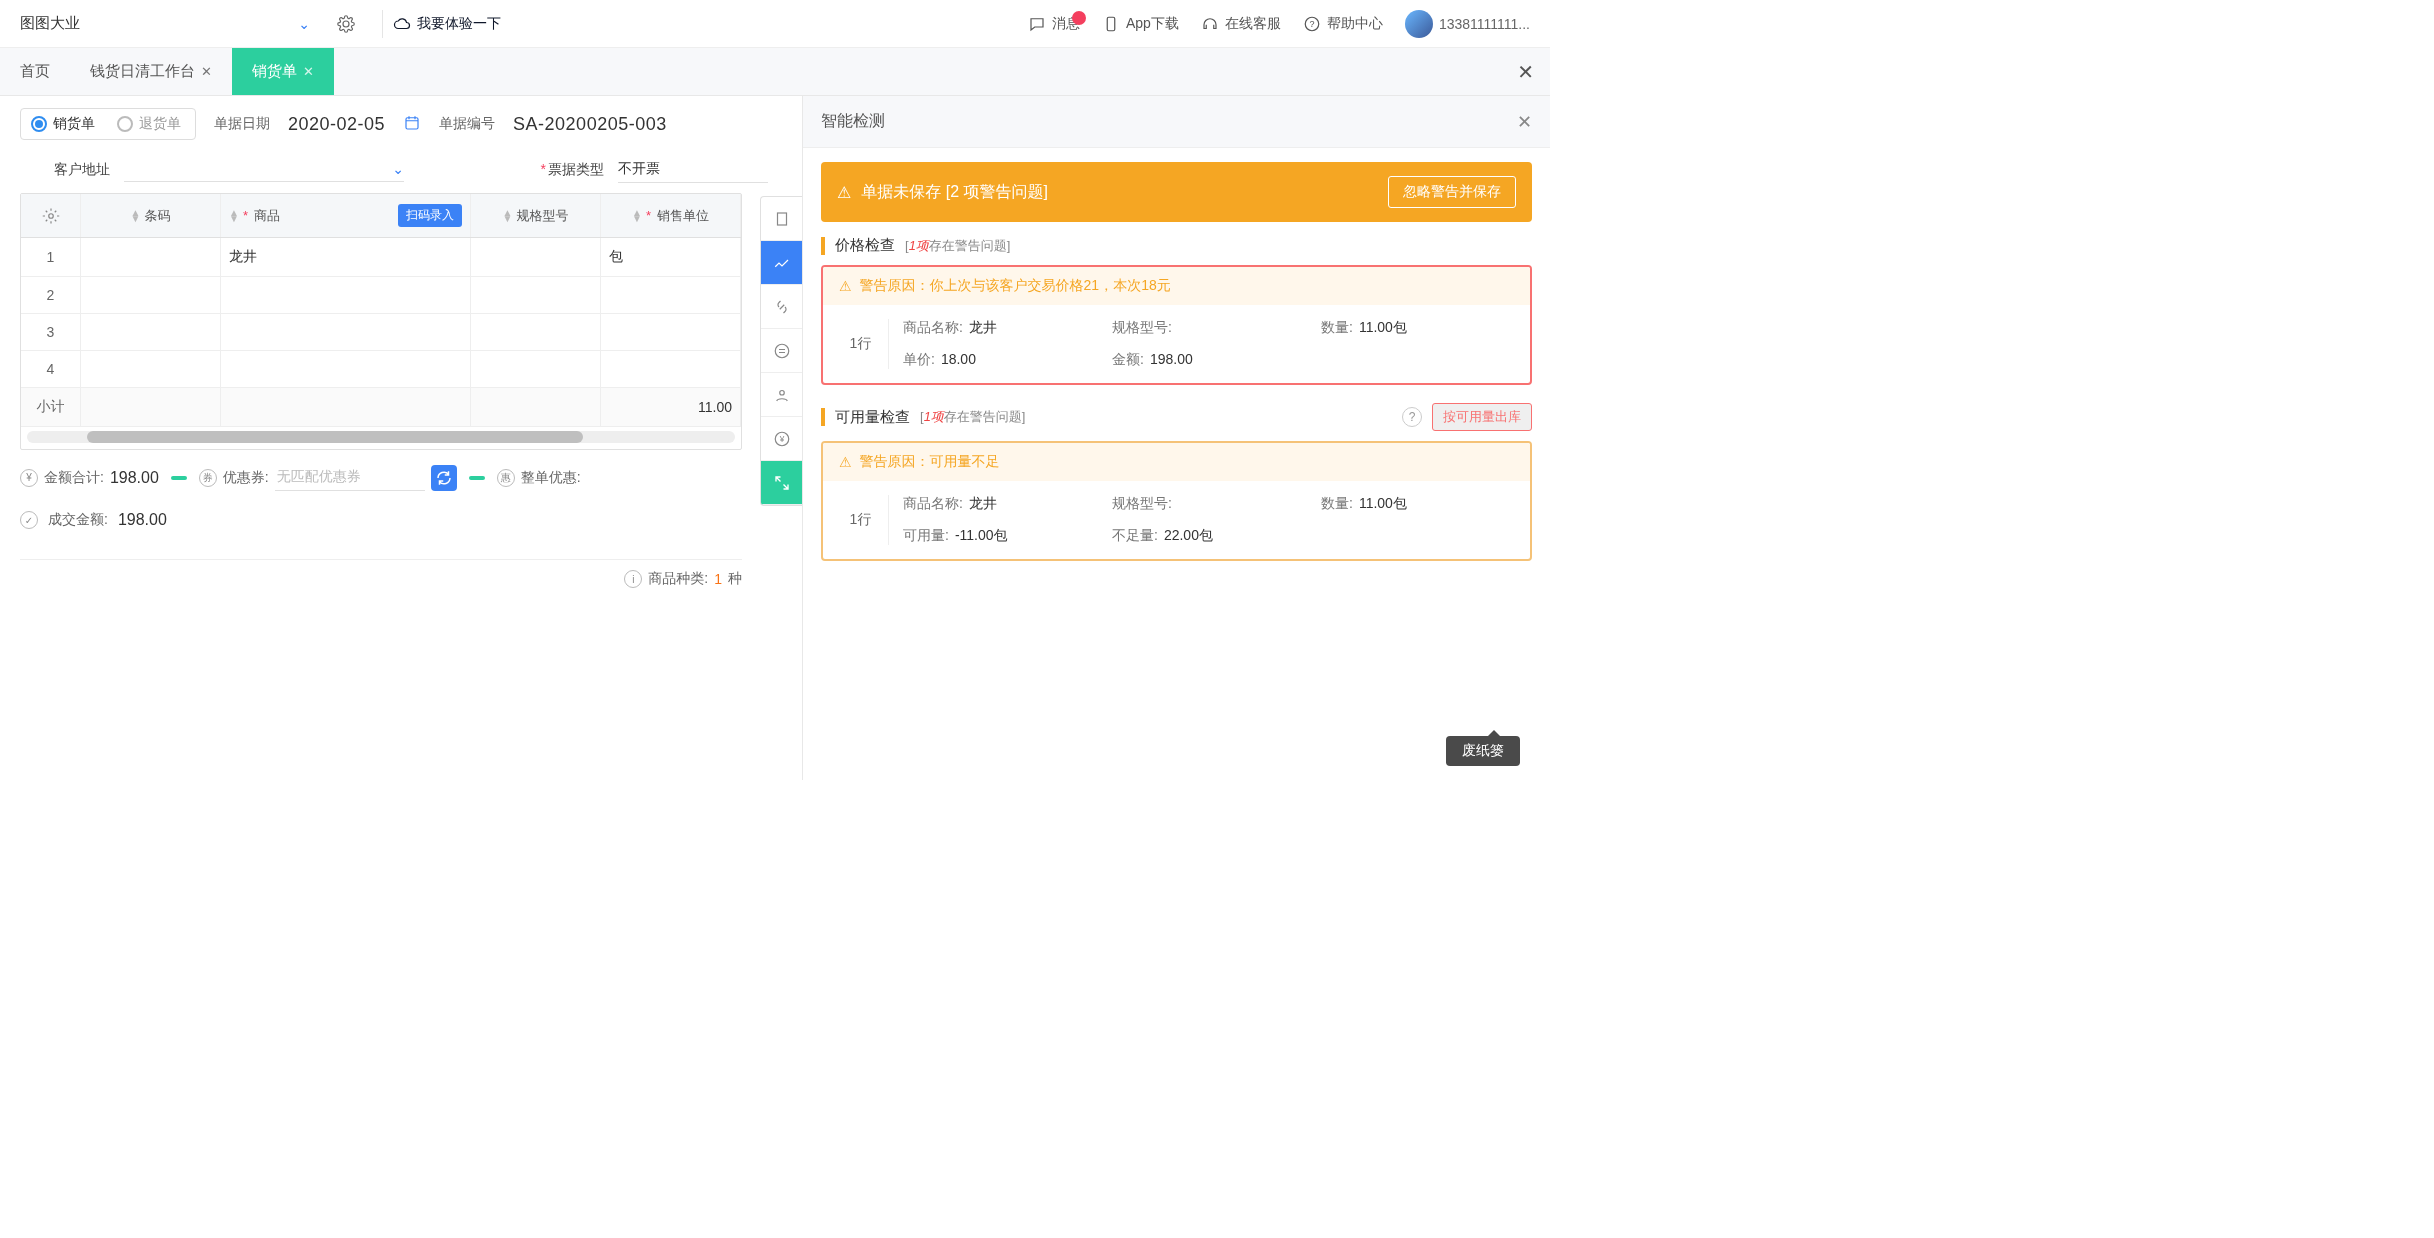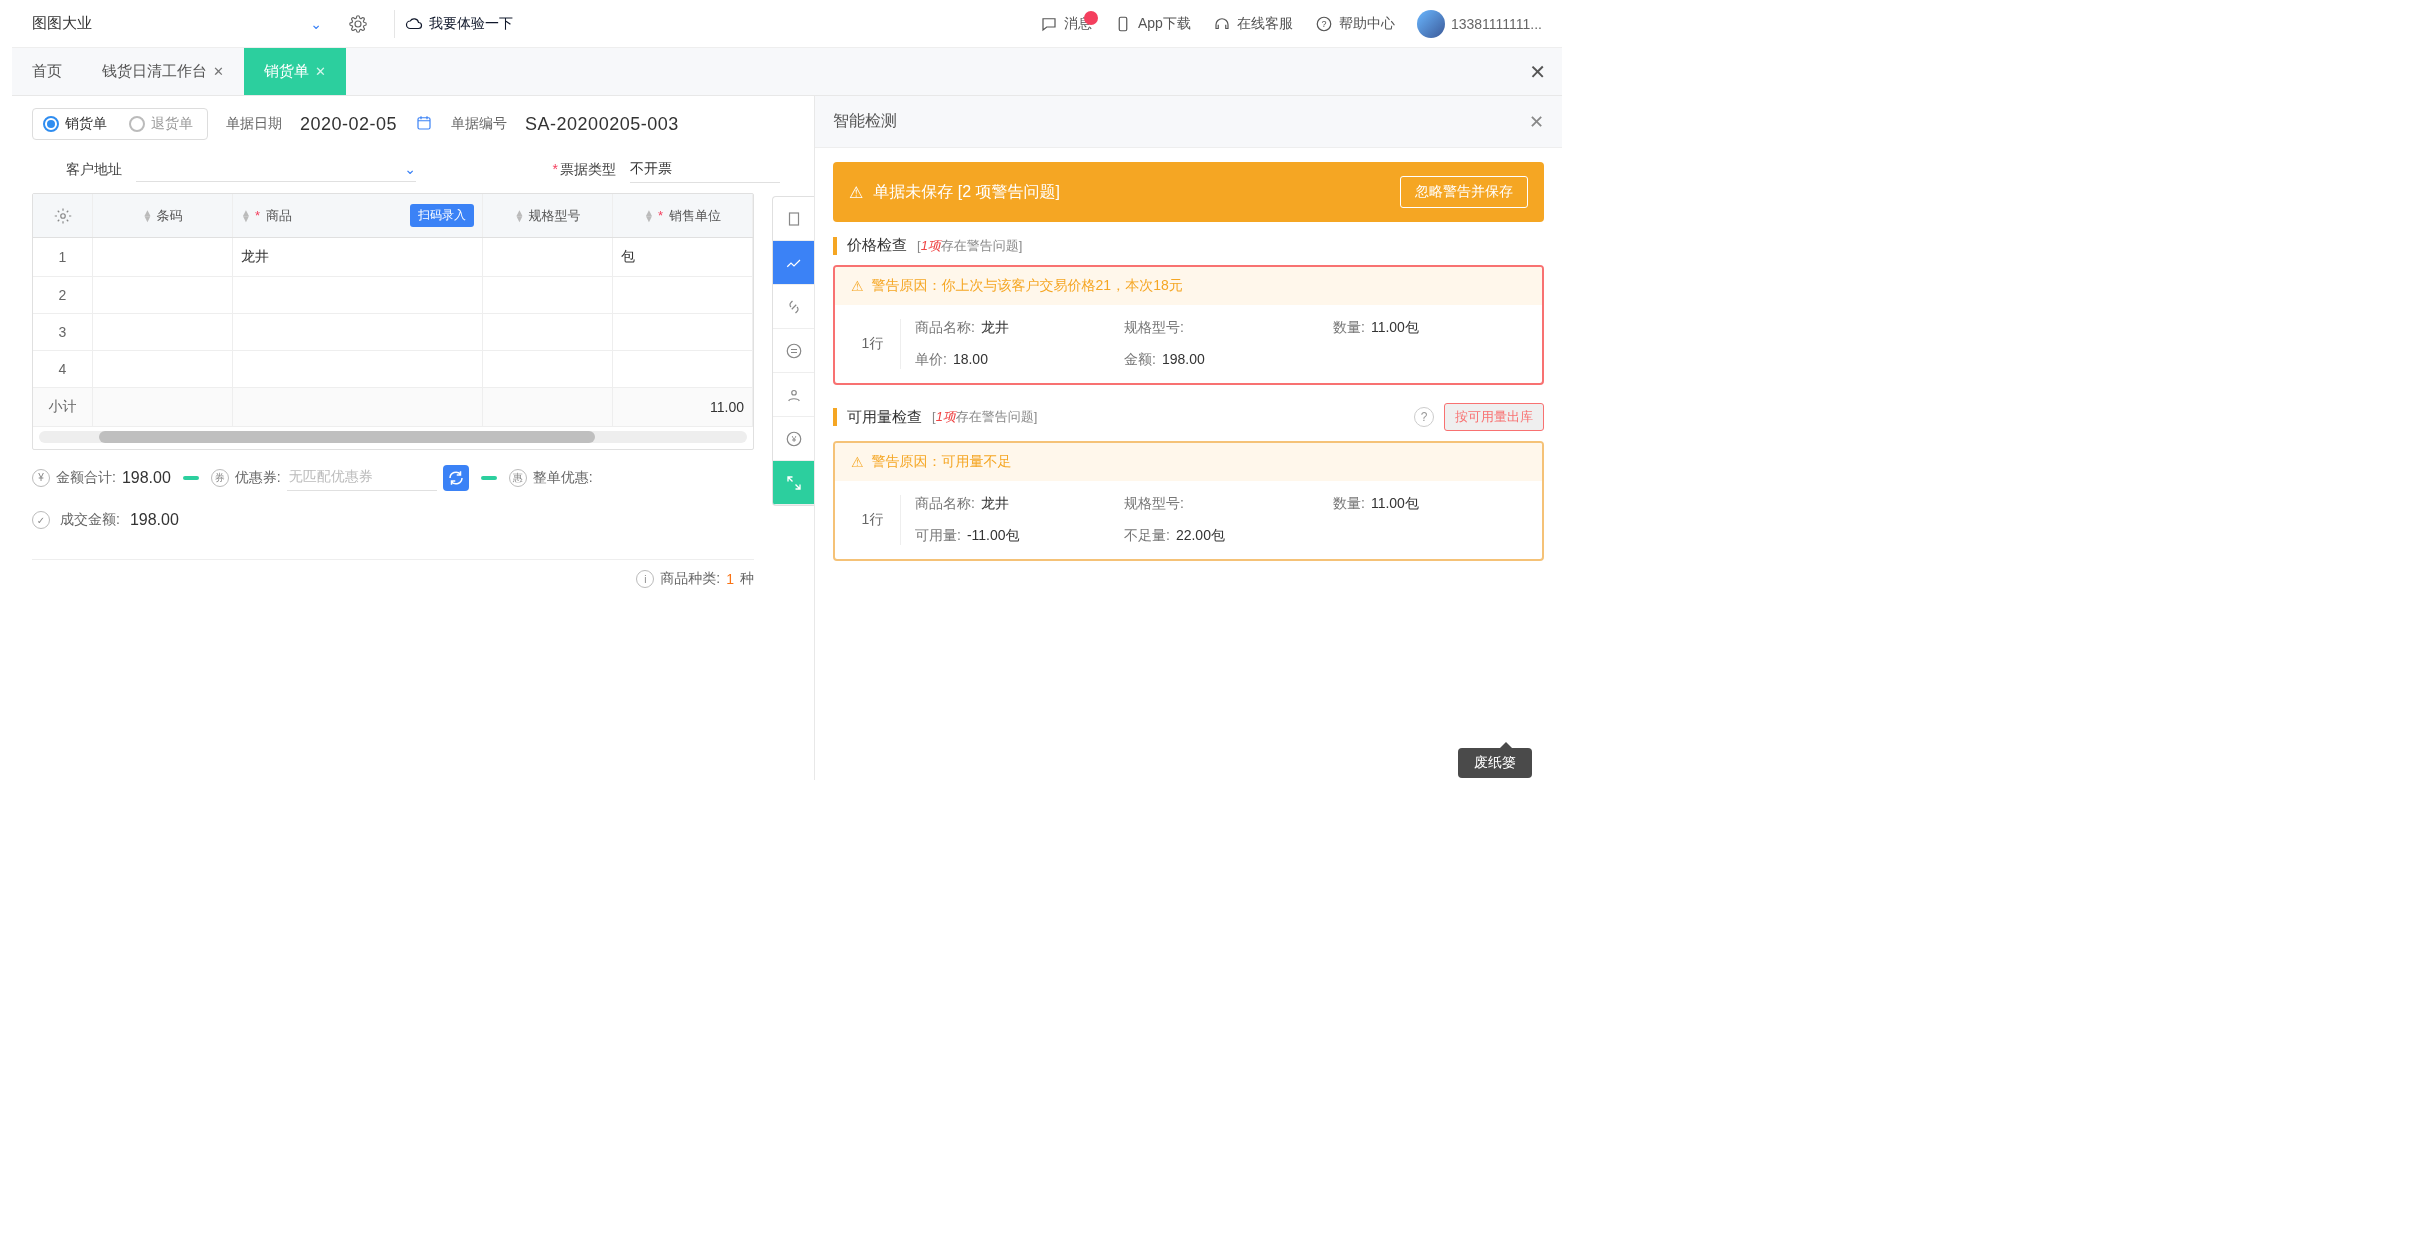--- a/index.html
+++ b/index.html
@@ -1,17 +1,17 @@
 <!DOCTYPE html>
 <html><head>
 <meta charset="utf-8">
 <style>
 * { margin: 0; padding: 0; box-sizing: border-box; }
 body { font-family: "Microsoft YaHei", "PingFang SC", sans-serif; font-size: 14px; color: #333; background: #fff; }
-.app { width: 1550px; height: 780px; background: #fff; display: flex; flex-direction: column; position: relative; margin-left: 12px; }
+.app { width: 1550px; height: 780px; background: #fff; display: flex; flex-direction: column; position: relative; }
 
 
 .topbar { height: 48px; display: flex; align-items: center; padding: 0 20px; border-bottom: 1px solid #eee; }
 .company-select { flex: 0 0 300px; display: flex; align-items: center; justify-content: space-between; padding-right: 10px; }
 .company-name { font-size: 15px; }
 .chevron-down { color: #3b82f6; font-size: 14px; }
 .gear-btn { width: 32px; height: 32px; display: flex; align-items: center; justify-content: center; margin: 0 10px; color: #666; }
 .divider-v { width: 1px; height: 28px; background: #e5e5e5; margin: 0 10px; }
 .experience-link { display: flex; align-items: center; gap: 6px; color: #0f172a; }
 .topbar-spacer { flex: 1; }
@@ -117,21 +117,21 @@
 .warn-card { border: 2px solid #f87171; border-radius: 4px; overflow: hidden; }
 .warn-card.amber { border-color: #f5c277; }
 .card-head { background: #fff7eb; color: #f5a623; padding: 10px 16px; display: flex; align-items: center; gap: 8px; font-size: 14px; }
 .warn-icon { font-size: 14px; }
 .card-body { display: flex; padding: 14px 10px; }
 .card-row-label { width: 56px; color: #666; display: flex; align-items: center; justify-content: center; border-right: 1px solid #eee; margin-right: 14px; }
 .card-fields { flex: 1; display: grid; grid-template-columns: repeat(3,1fr); row-gap: 14px; column-gap: 10px; font-size: 14px; }
 .cf-label { color: #777; margin-right: 6px; }
 
 
-.wastebasket { position: absolute; right: 30px; bottom: 2px; background: #4a4a4a; color: #fff; padding: 6px 16px; border-radius: 4px; font-size: 14px; display: flex; align-items: center; }
+.wastebasket { position: absolute; right: 30px; bottom: 14px; background: #4a4a4a; color: #fff; padding: 6px 16px; border-radius: 4px; font-size: 14px; display: flex; align-items: center; }
 .wastebasket::before { content: ""; position: absolute; top: -6px; right: 20px; border: 6px solid transparent; border-bottom-color: #4a4a4a; border-top: none; }
 
 svg { width: 18px; height: 18px; }
 </style>
 </head>
 <body>
 
 <div class="app">
 
   <div class="topbar">

